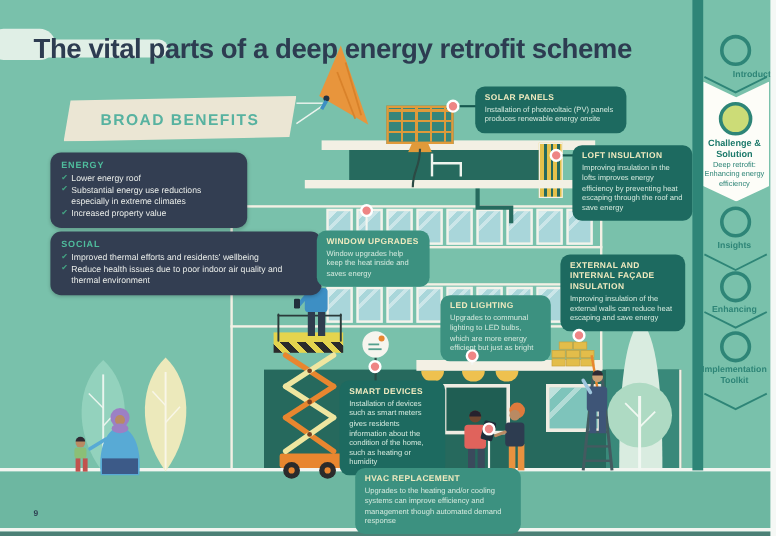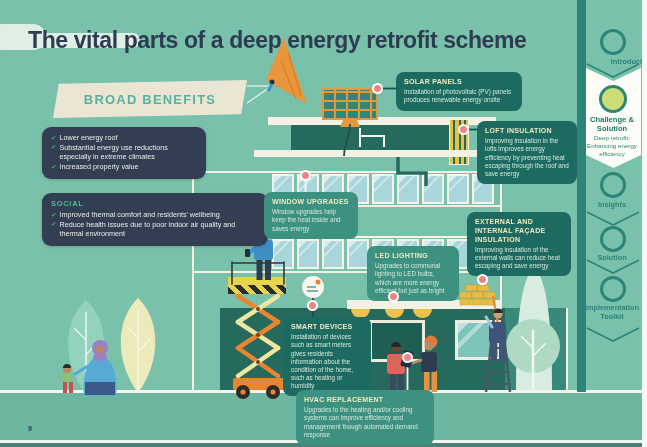--- a/index.html
+++ b/index.html
@@ -110,20 +110,21 @@
   <div class="cloud cloud-a"></div>
   <div class="cloud cloud-b"></div>
 
   <div class="abs title">The vital parts of a deep energy retrofit scheme</div>
 
   <div class="abs banner">
     <span class="banner-text">BROAD BENEFITS</span>
   </div>
 
   <div class="benefit" style="left:42px;top:127px;width:164px;">
+    <h3>ENERGY</h3>
     <ul>
       <li>
           <span class="check">✔</span>
           <span>Lower energy roof</span>
         </li>
       <li>
           <span class="check">✔</span>
           <span>Substantial energy use reductions especially in extreme climates</span>
         </li>
       <li>
@@ -131,21 +132,21 @@
           <span>Increased property value</span>
         </li>
     </ul>
   </div>
 
   <div class="benefit" style="left:42px;top:193px;width:226px;">
     <h3>SOCIAL</h3>
     <ul>
       <li>
           <span class="check">✔</span>
-          <span>Improved thermal comfort and residents' wellbeing</span>
+          <span>Improved thermal efforts and residents' wellbeing</span>
         </li>
       <li>
           <span class="check">✔</span>
           <span>Reduce health issues due to poor indoor air quality and thermal environment</span>
         </li>
     </ul>
   </div>
 
 
   <div class="abs ledge" style="left:268px;top:117px;width:228px;height:8px;"></div>
@@ -407,21 +408,21 @@
       <div class="sb-sub" style="top:134px;">Deep retrofit: Enhancing energy efficiency</div>
     </div>
 
     <div>
       <div class="sb-circle" style="left:23px;top:172px;"></div>
       <div class="sb-label" style="top:201px;">Insights</div>
     </div>
 
     <div>
       <div class="sb-circle" style="left:23px;top:226px;"></div>
-      <div class="sb-label" style="top:254px;">Solution</div>
+      <div class="sb-label" style="top:254px;">Enhancing</div>
     </div>
 
     <div>
       <div class="sb-circle" style="left:23px;top:276px;"></div>
       <div class="sb-label" style="top:304px;">Implementation Toolkit</div>
     </div>
   </div>
 
   <div class="edge-strip"></div>
 </div>

